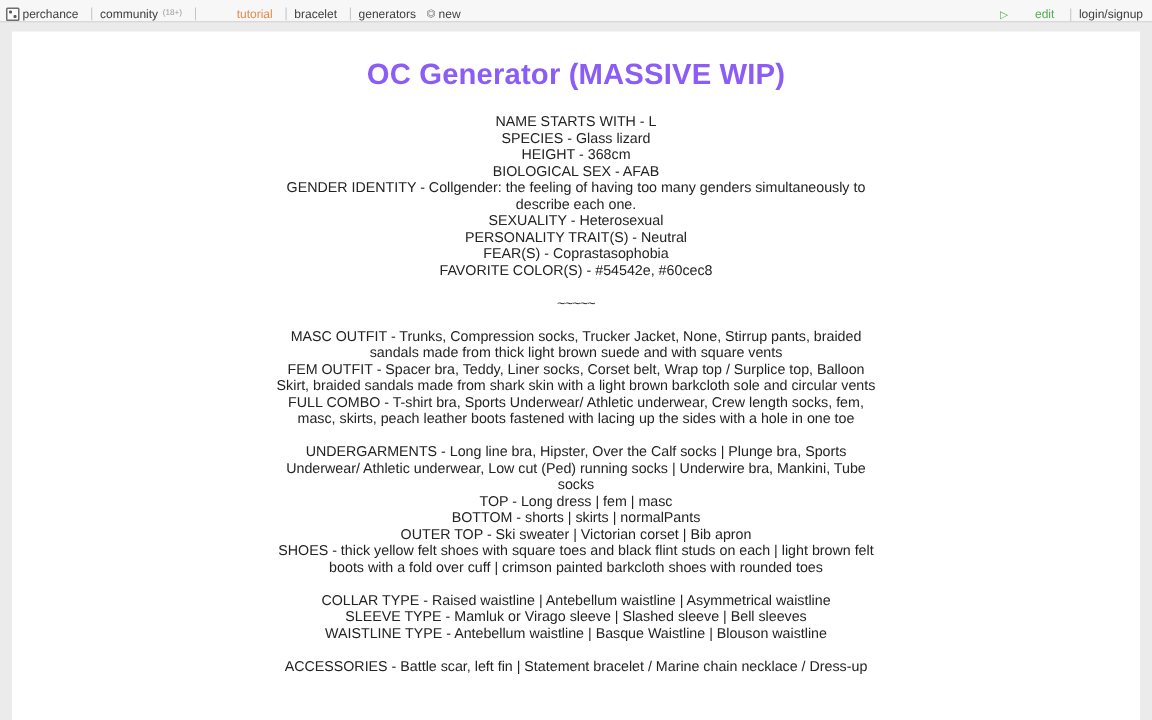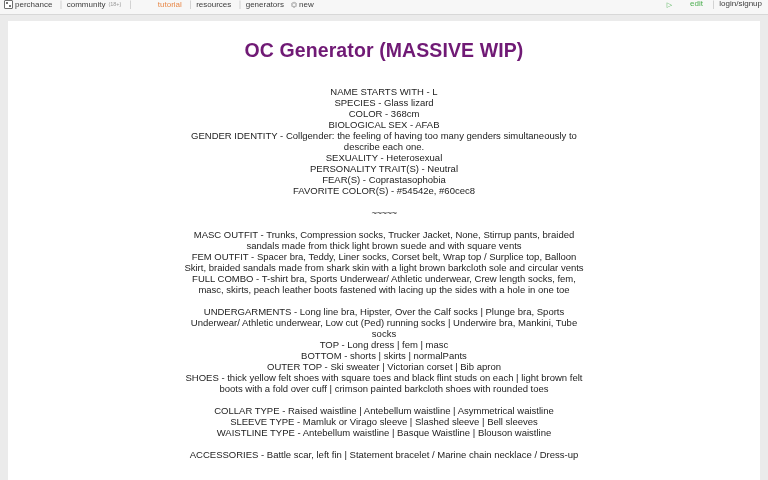--- a/index.html
+++ b/index.html
@@ -12,21 +12,21 @@
     background: #ebebeb;
     font-family: "Liberation Sans", sans-serif;
   }
 
   
   .navbar {
     height: 15px;
     background: #f7f7f7;
     border-bottom: 1px solid #d8d8d8;
     display: flex;
-    align-items: flex-start;
+    align-items: flex-end;
     justify-content: space-between;
     padding: 0 6px 0 4px;
     font-size: 8px;
     color: #3a3a3a;
     white-space: nowrap;
   }
   .nav-group { display: flex; align-items: center; }
   .nav-item {
     display: flex;
     align-items: center;
@@ -87,22 +87,22 @@
   .card {
     background: #ffffff;
     height: 100%;
     overflow: hidden;
     padding: 10px 0 0 0;
   }
   .page-title {
     text-align: center;
     font-size: 19.5px;
     font-weight: bold;
-    color: #701a75;
-    margin: 8px 0 24px 0;
+    color: #8b5cf6;
+    margin: 8px 0 14px 0;
     letter-spacing: 0.1px;
   }
 
   .content {
     width: 400px;
     margin: 0 auto;
     text-align: center;
     font-size: 9.5px;
     line-height: 11px;
     color: #232323;
@@ -131,21 +131,21 @@
       <span class="badge-18">(18+)</span>
     </a>
 
     <a class="nav-item nav-tutorial" href="#">
       <span class="sep-icon">│</span>
       <span>tutorial</span>
     </a>
 
     <a class="nav-item" href="#">
       <span class="sep-icon">│</span>
-      <span>resources</span>
+      <span>bracelet</span>
     </a>
 
     <a class="nav-item" href="#">
       <span class="sep-icon">│</span>
       <span>generators</span>
     </a>
 
     <a class="nav-item" href="#">
       <span class="globe-icon">⏣</span>
       <span>new</span>
@@ -167,21 +167,21 @@
 <div class="page-wrap">
   <div class="card">
 
     <h1 class="page-title">OC Generator (MASSIVE WIP)</h1>
 
     <div class="content">
 
       <div>
         <p>NAME STARTS WITH - L</p>
         <p>SPECIES - Glass lizard</p>
-        <p>COLOR - 368cm</p>
+        <p>HEIGHT - 368cm</p>
         <p>BIOLOGICAL SEX - AFAB</p>
         <p>GENDER IDENTITY - Collgender: the feeling of having too many genders simultaneously to describe each one.</p>
         <p>SEXUALITY - Heterosexual</p>
         <p>PERSONALITY TRAIT(S) - Neutral</p>
         <p>FEAR(S) - Coprastasophobia</p>
         <p>FAVORITE COLOR(S) - #54542e, #60cec8</p>
       </div>
 
       <div class="spacer"></div>
       <p class="divider">~~~~~</p>

